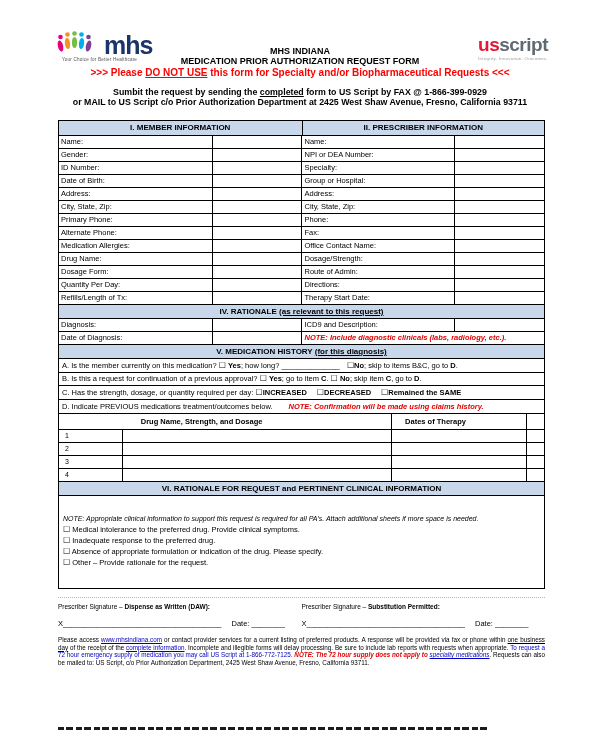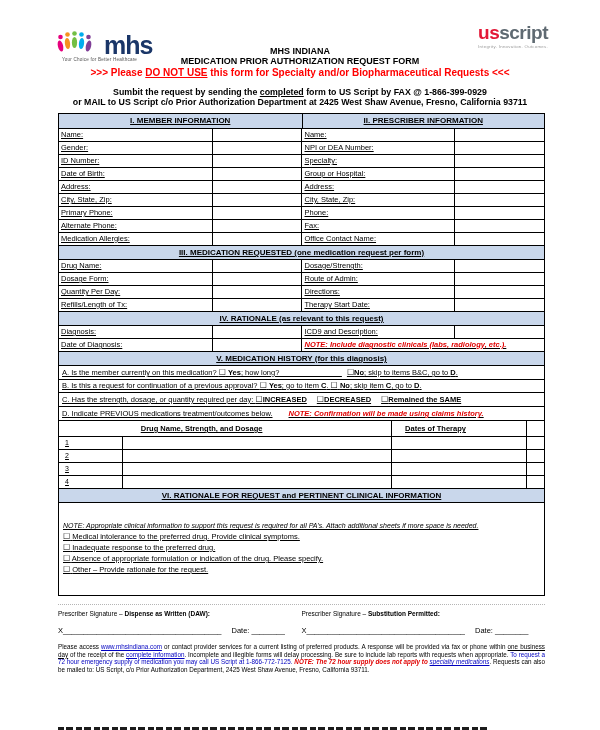--- a/index.html
+++ b/index.html
@@ -9,34 +9,34 @@
   .u { text-decoration:underline; }
   .b { font-weight:bold; }
   .i { font-style:italic; }
 
   
   .header { position:relative; }
   .mhs-logo { position:absolute; left:56px; top:30px; }
   .mhs-top { display:flex; align-items:flex-end; }
   .mhs-text { font-size:25px; font-weight:bold; color:#1a3668; line-height:21px; letter-spacing:-1px; margin-left:10px; }
   .mhs-tagline { font-size:4.6px; color:#555; margin-top:1px; margin-left:6px; letter-spacing:.2px; }
-  .us-logo { position:absolute; right:52px; top:22px; }
+  .us-logo { position:absolute; right:52px; top:34px; }
   .us-red { font-size:19px; font-weight:bold; color:#e31837; letter-spacing:-.5px; }
   .us-gray { font-size:19px; font-weight:bold; color:#5f6a72; letter-spacing:-.5px; }
   .us-tagline { font-size:4.3px; color:#999; letter-spacing:.3px; margin-top:0; }
 
   .titles { padding-top:46px; text-align:center; }
   .t-org  { font-size:9px; font-weight:bold; }
   .t-form { font-size:9px; font-weight:bold; }
   .t-warn { font-size:10px; font-weight:bold; color:#f00; margin-top:1px; }
   .t-fax  { font-size:8.8px; font-weight:bold; margin-top:9px; white-space:nowrap; }
   .t-mail { font-size:8.8px; font-weight:bold; white-space:nowrap; }
 
   
-  .form-block { margin:6px 55px 0 58px; border:1px solid #000;text-decoration:underline; }
+  .form-block { margin:13px 55px 0 58px; border:1px solid #000; }
   .row { display:grid; border-top:1px solid #000; overflow:hidden; }
   .form-block > .row:first-child { border-top:none; }
   .cell { border-left:1px solid #000; padding:0 2px; overflow:hidden; white-space:nowrap; }
   .row .cell:first-child { border-left:none; }
   .g2   { grid-template-columns:50% 50%; }
   .g4   { grid-template-columns:31.5% 18.5% 31.5% 18.5%; }
   .g4b  { grid-template-columns:31.5% 18.5% 50%; }
   .gmed { grid-template-columns:3.3% 45.8% 18.1% 32.8%;gap:47px; }
   .span2 { grid-column:1 / 3; }
   .sh  { background:#c9d7eb; text-align:center; font-weight:bold; font-size:8px; }
@@ -165,23 +165,20 @@
       <div class="cell lbl">Fax:</div>
         <div class="cell"></div>
     </div>
     <div class="row g4 h13">
       <div class="cell lbl">Medication Allergies:</div>
         <div class="cell"></div>
       <div class="cell lbl">Office Contact Name:</div>
         <div class="cell"></div>
     </div>
 
-    <div class="row h14">
-      <div class="cell sh"><span>III.  MEDICATION REQUESTED </span><span class="u">(one medication request per form)</span></div>
-    </div>
     <div class="row g4 h13">
       <div class="cell lbl">Drug Name:</div>
         <div class="cell"></div>
       <div class="cell lbl">Dosage/Strength:</div>
         <div class="cell"></div>
     </div>
     <div class="row g4 h13">
       <div class="cell lbl">Dosage Form:</div>
         <div class="cell"></div>
       <div class="cell lbl">Route of Admin:</div>

